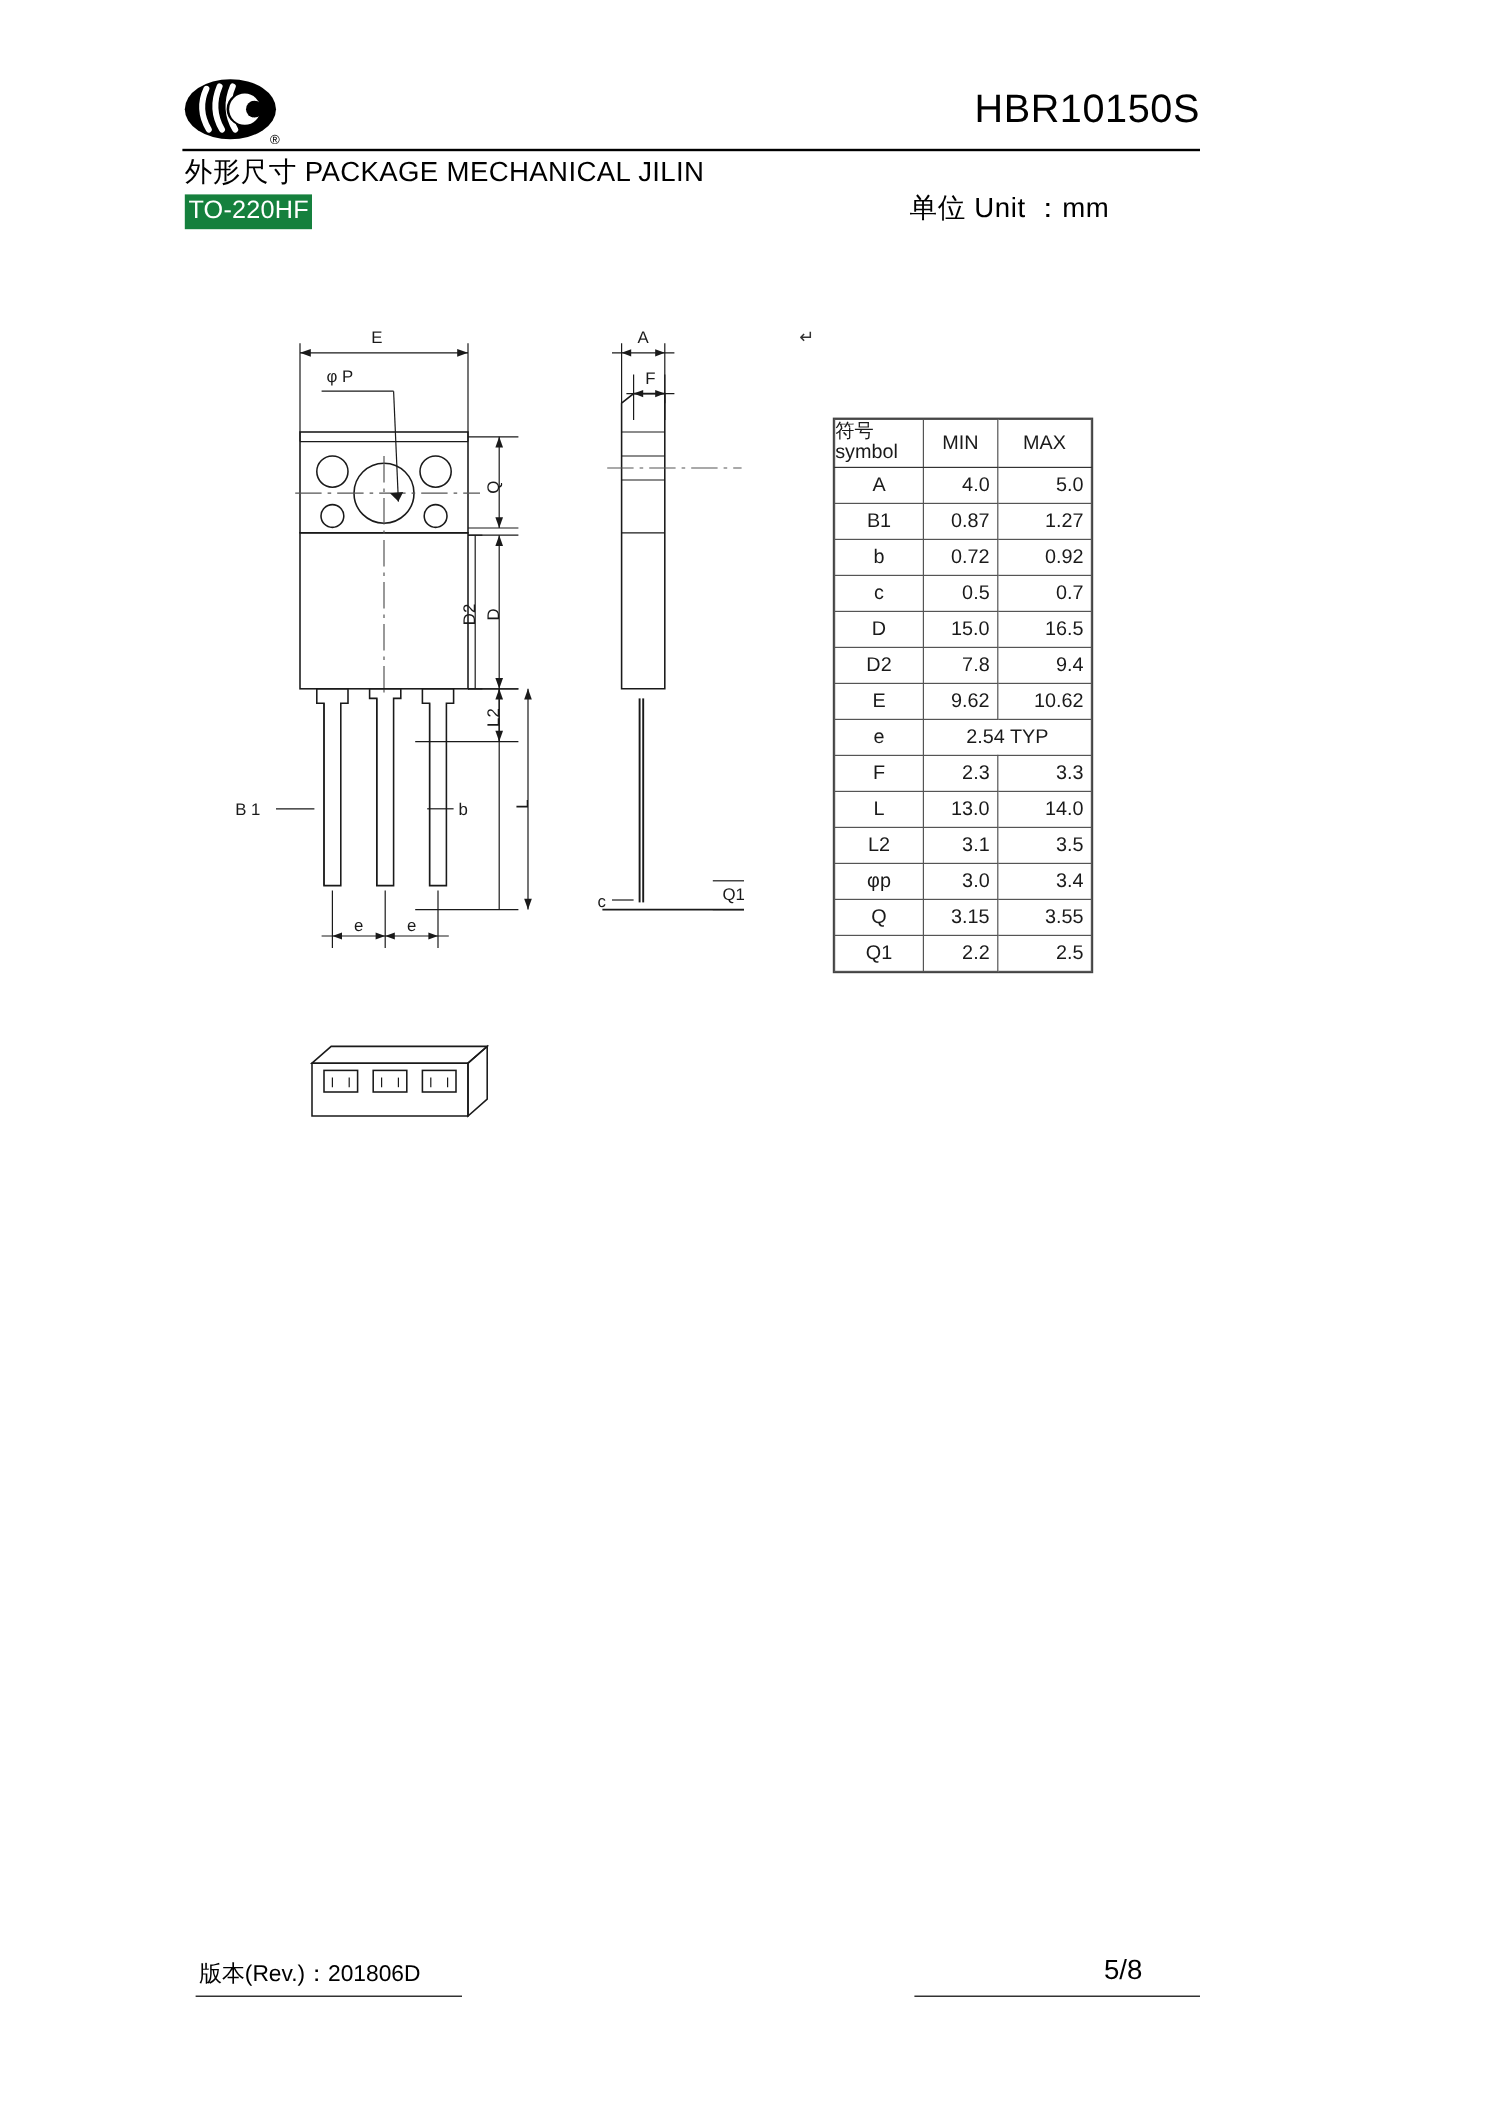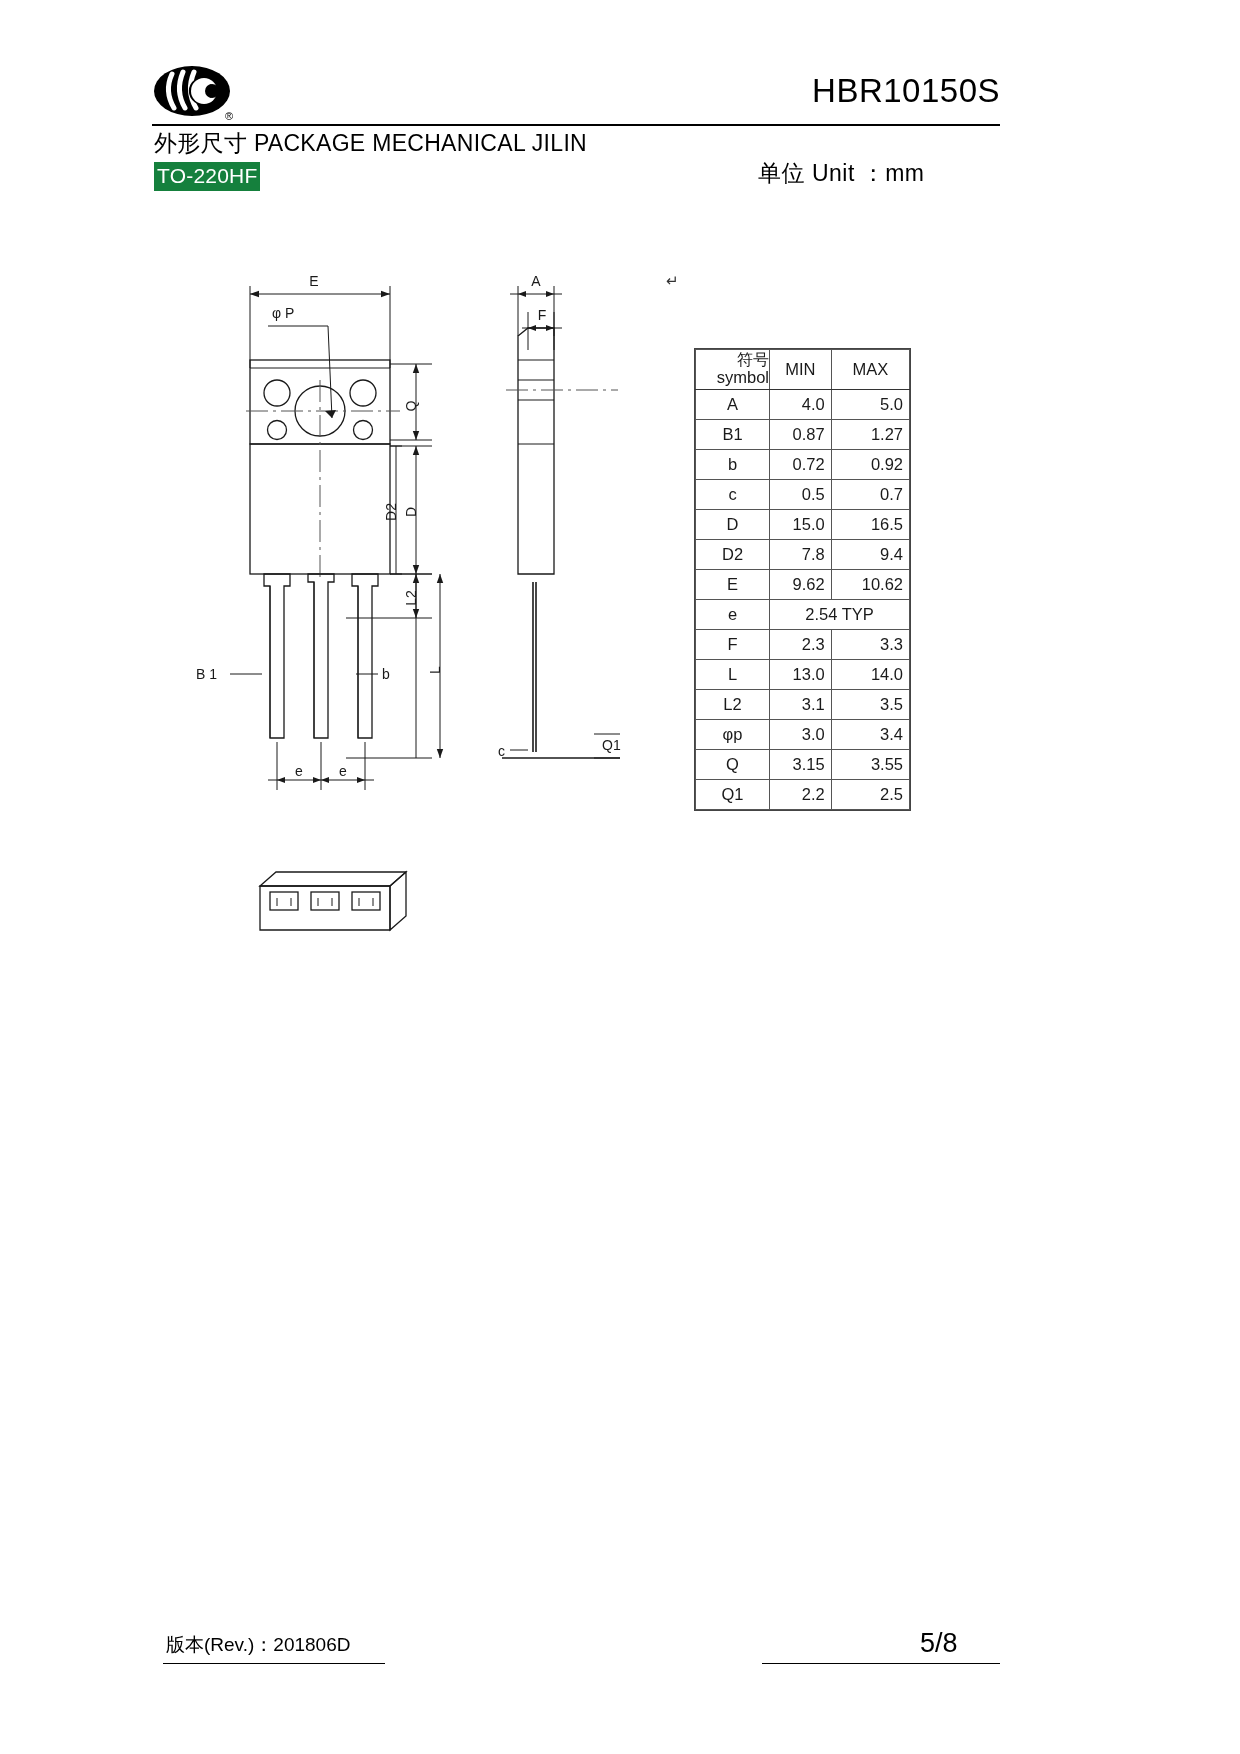--- a/index.html
+++ b/index.html
@@ -109,21 +109,21 @@
     padding: 0 6px;
     font-weight: 400;
   }
   table.dim-table thead th {
     border-bottom: 1.5px solid #333;
     vertical-align: middle;
   }
   .col-sym { width: 79px; text-align: center; }
   .col-min { width: 63px; text-align: right; }
   .col-max { width: 86px; text-align: right; }
-  .hdr-sym { text-align: right; line-height: 1.05; padding: 2px 0 3px 0 !important; height: 52px; }
+  .hdr-sym { text-align: left; line-height: 1.05; padding: 2px 0 3px 0 !important; height: 52px; }
   .hdr-sym .cn { display: block; font-size: 16px; }
   .hdr-sym .en { display: block; font-size: 16.5px; }
   .hdr-min, .hdr-max { text-align: center; height: 52px; }
   td.typ-cell { text-align: center; }
   table.dim-table tbody td { background: #fff; }
 
   
   #dim-table-wrap table { box-shadow: 0 0 0 1px #444; }
 
   
@@ -179,21 +179,21 @@
     position: absolute;
     left: 163px;
     top: 103px;
     width: 222px;
     border-top: 1.6px solid #000;
   }
   #page-num {
     position: absolute;
     left: 920px;
     top: 68px;
-    font-size: 27px;
+    font-size: 23px;
     white-space: nowrap;
   }
   #page-rule {
     position: absolute;
     left: 762px;
     top: 103px;
     width: 238px;
     border-top: 1.6px solid #000;
   }
 

